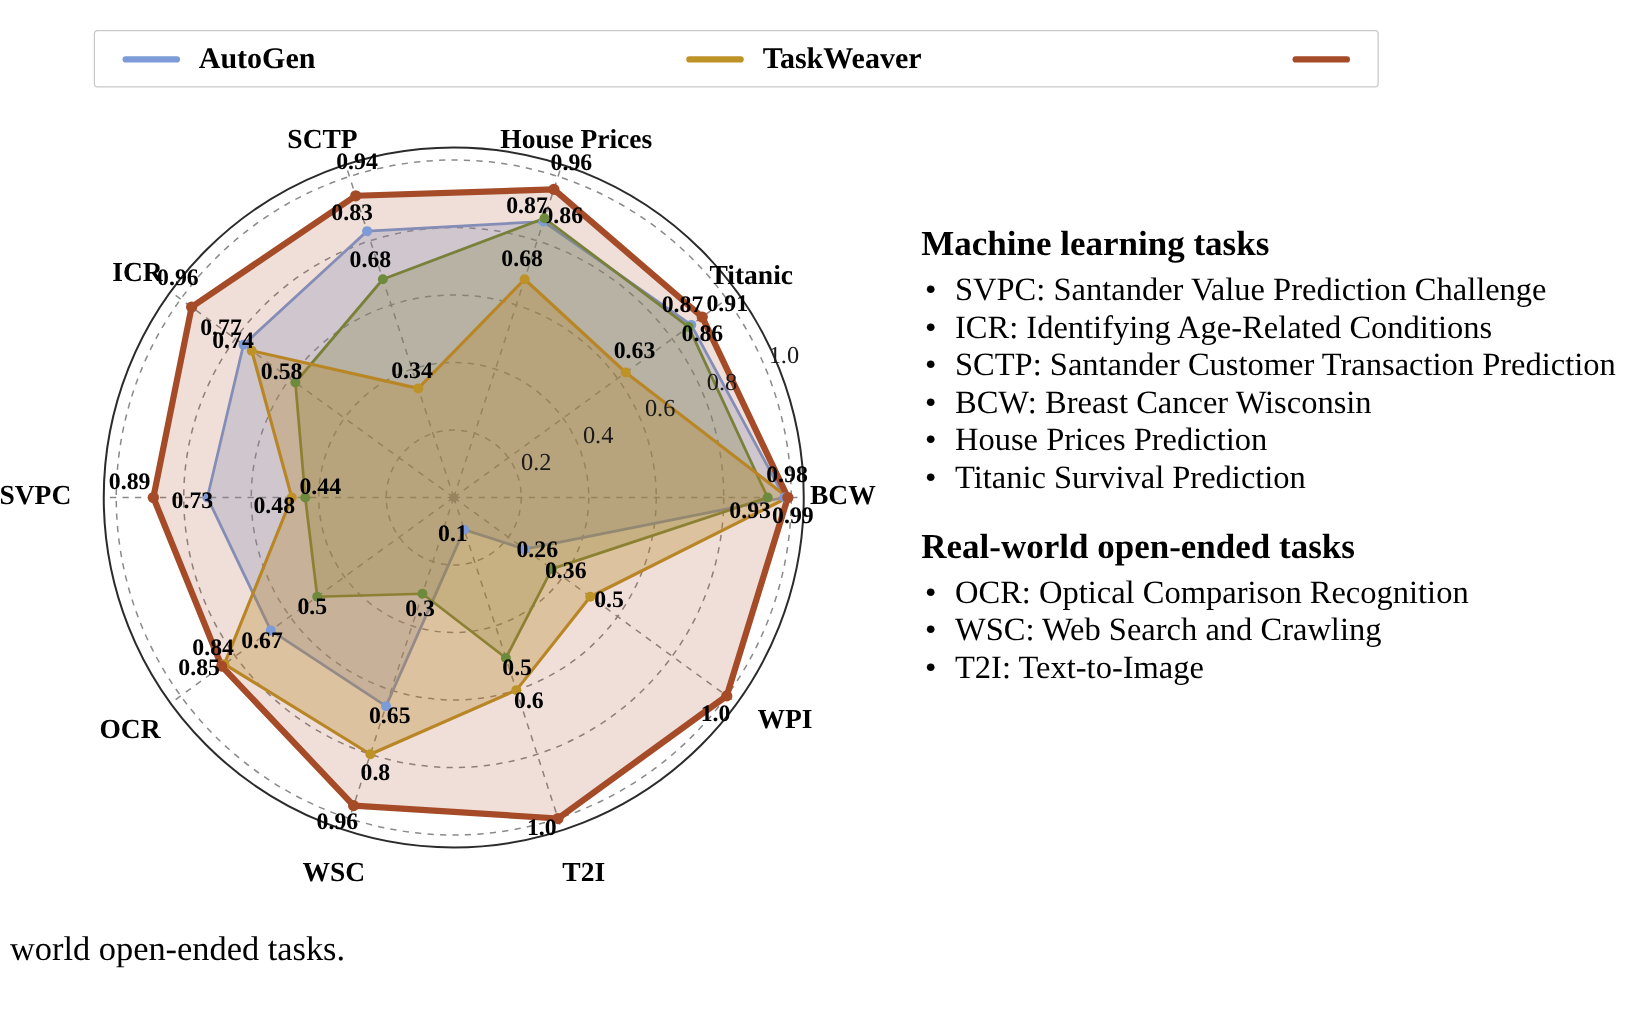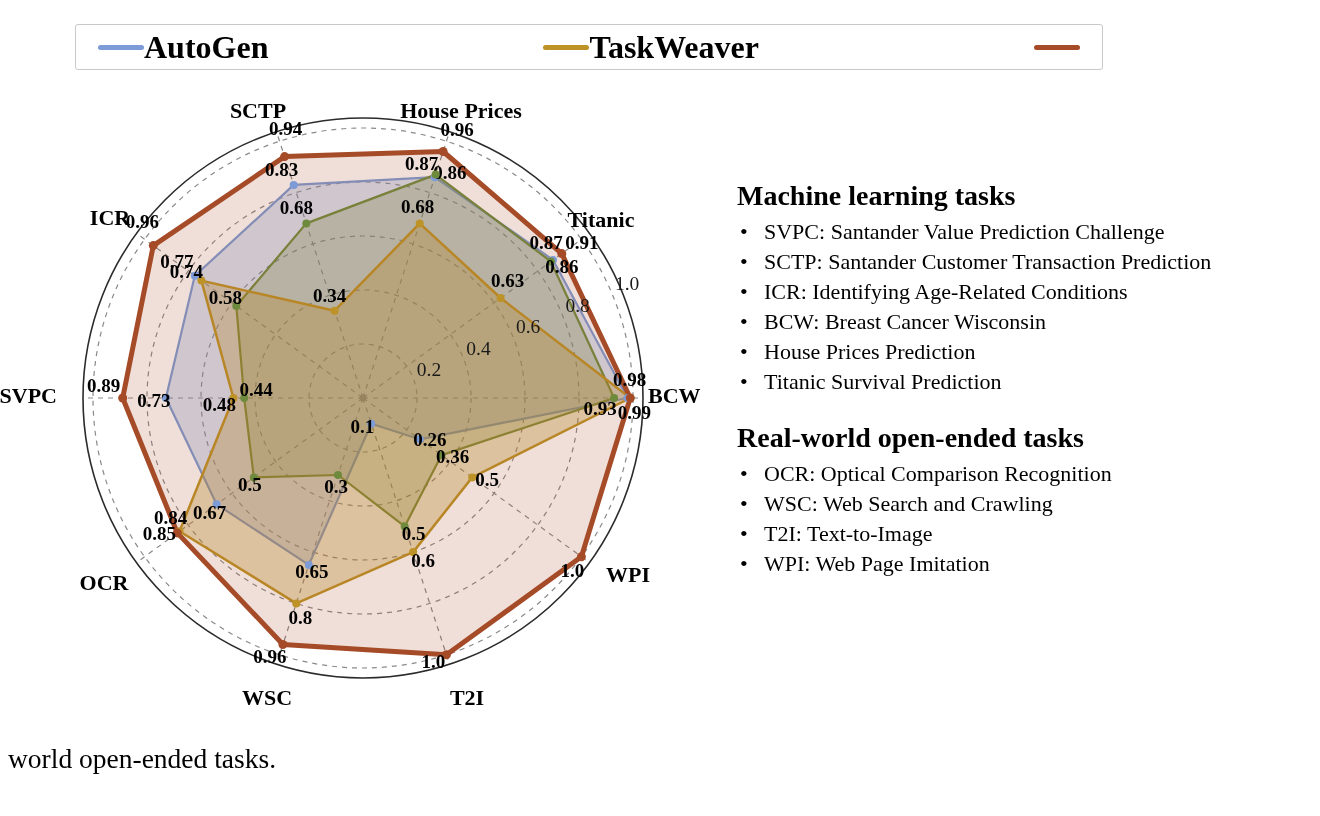--- a/index.html
+++ b/index.html
@@ -2,28 +2,28 @@
 <html><head>
 <meta charset="utf-8">
 <style>
   html,body { margin:0; padding:0; background:#fff; }
   .page { position:relative; width:1320px; height:816px; background:#ffffff;
           font-family:"Liberation Serif", serif; color:#000; overflow:hidden; }
   .legend { position:absolute; left:75px; top:24px; width:1028px; height:46px;
             border:1.5px solid #c9c9c9; border-radius:3px; background:#fff;
             display:flex; align-items:center; justify-content:space-between;
             padding:0 22px; box-sizing:border-box; }
-  .legend-item { display:flex; align-items:center; 
-                 font-weight:bold; font-size:32px; }
+  .legend-item { display:flex; align-items:center; gap:15px;
+                 font-weight:bold; font-size:24px; }
   .legend-swatch { width:46px; height:5px; border-radius:2.5px; background:#888; }
   svg.radar { position:absolute; left:0; top:0; }
   .tasks { position:absolute; left:737px; top:180px; width:565px; }
   .tasks h3 { margin:0; font-size:28px; font-weight:bold; }
   .tasks ul { list-style:none; margin:5px 0 0 0; padding:0; }
-  .tasks li { font-size:22px; line-height:30px; padding-left:27px; position:relative; }
+  .tasks li { font-size:26px; line-height:30px; padding-left:27px; position:relative; }
   .tasks li::before { content:"\2022"; position:absolute; left:3px; }
   .group-rw { margin-top:25px; }
   .caption { position:absolute; left:8px; top:740px; width:1302px;
              font-size:27.5px; line-height:38px; }
   .caption-line1 { text-align:justify; text-align-last:justify; }
 </style>
 </head>
 <body>
 
 <div class="page">
@@ -158,34 +158,33 @@
       <text x="267" y="705" text-anchor="middle" font-size="22" font-weight="bold" fill="#000">WSC</text>
       <text x="467" y="705" text-anchor="middle" font-size="22" font-weight="bold" fill="#000">T2I</text>
       <text x="628" y="582" text-anchor="middle" font-size="22" font-weight="bold" fill="#000">WPI</text>
     </svg>
 
   <div class="tasks">
     <div class="group-ml">
       <h3>Machine learning tasks</h3>
       <ul>
         <li>SVPC: Santander Value Prediction Challenge</li>
+        <li>ICR: Identifying Age-Related Conditions</li>
         <li>SCTP: Santander Customer Transaction Prediction</li>
-        <li>ICR: Identifying Age-Related Conditions</li>
         <li>BCW: Breast Cancer Wisconsin</li>
         <li>House Prices Prediction</li>
         <li>Titanic Survival Prediction</li>
       </ul>
     </div>
     <div class="group-rw">
       <h3>Real-world open-ended tasks</h3>
       <ul>
         <li>OCR: Optical Comparison Recognition</li>
         <li>WSC: Web Search and Crawling</li>
         <li>T2I: Text-to-Image</li>
-        <li>WPI: Web Page Imitation</li>
       </ul>
     </div>
   </div>
 
   <div class="caption">
     <div class="caption-line2">world open-ended tasks.</div>
   </div>
 
 </div>
 

